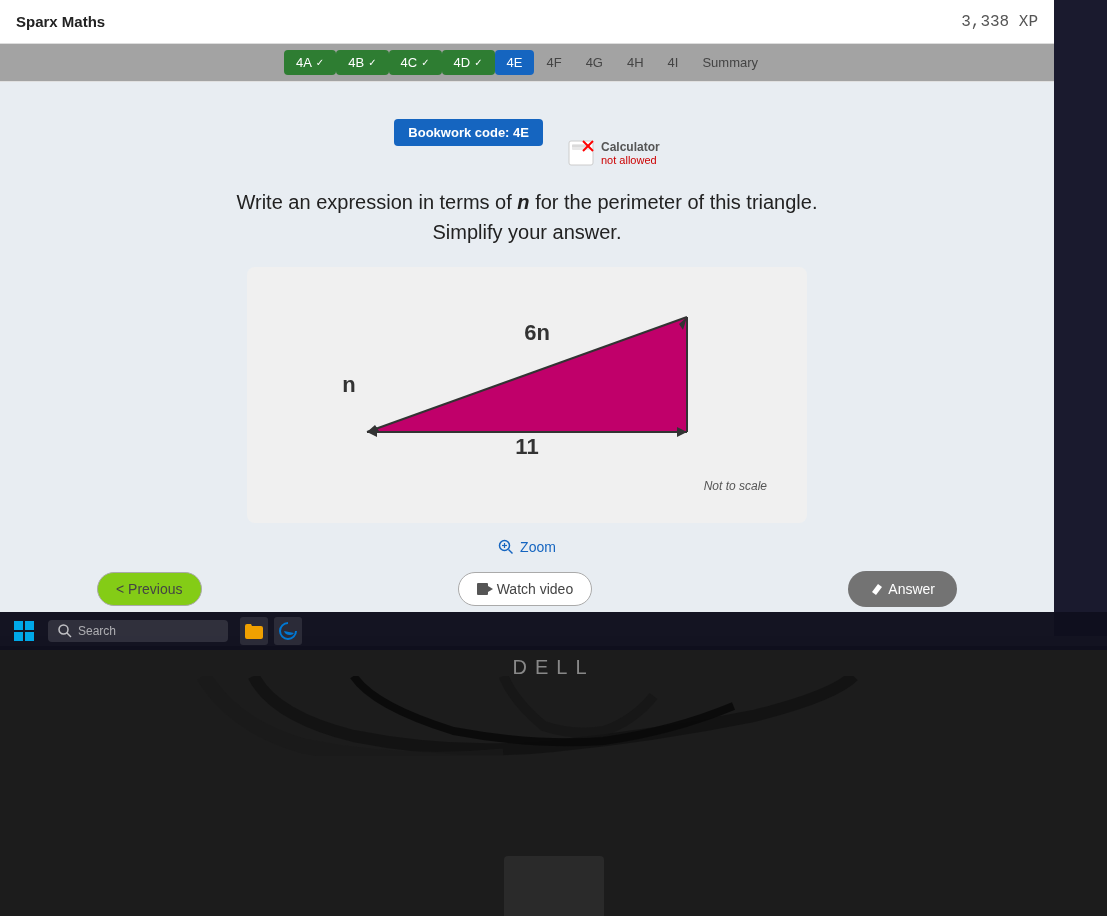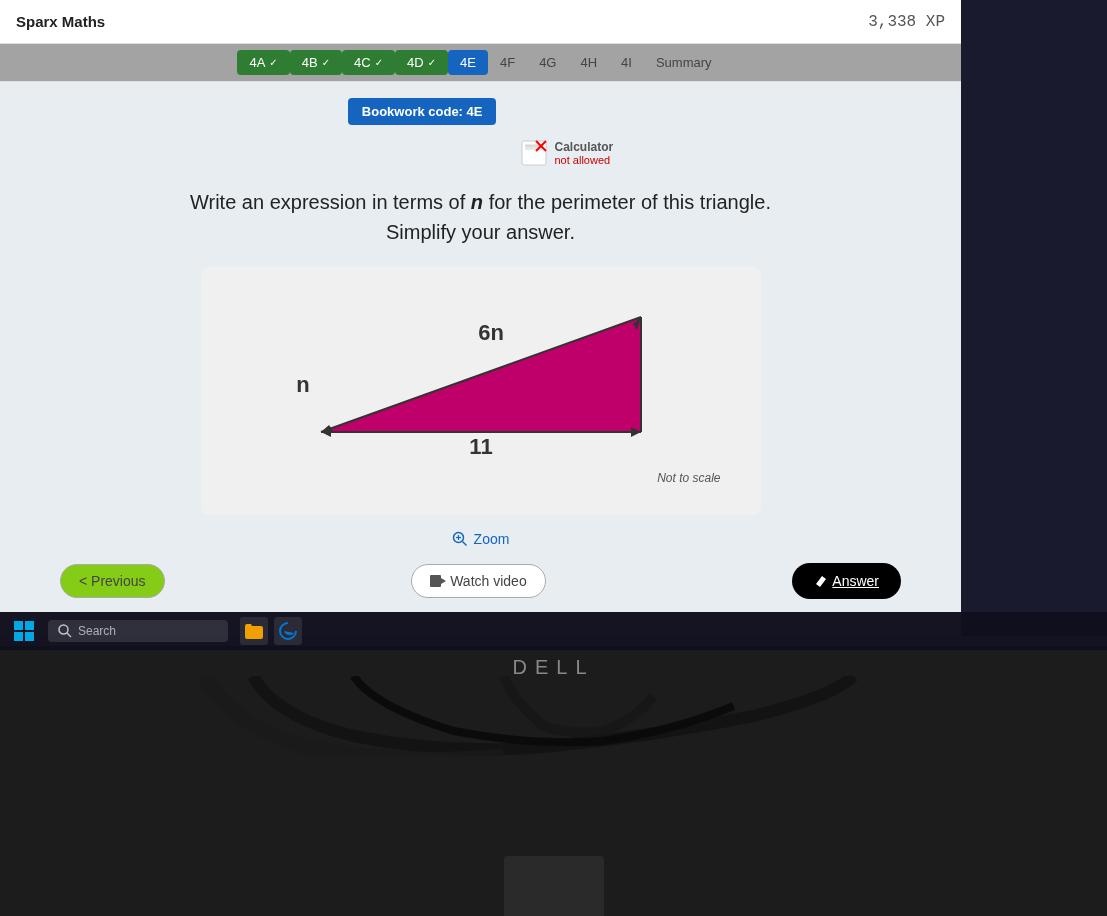--- a/index.html
+++ b/index.html
@@ -10,21 +10,21 @@
       font-family: Arial, sans-serif;
       background: #1a1a2e;
       position: relative;
     }
 
     
     .screen {
       position: absolute;
       top: 0;
       left: 0;
-      width: 961px;
+      width: 1054px;
       height: 645px;
       background: #c8d4e0;
       display: flex;
       flex-direction: column;
     }
 
     
     .top-bar {
       background: #ffffff;
       padding: 8px 16px;
@@ -90,21 +90,21 @@
       background: #e8edf2;
       display: flex;
       flex-direction: column;
       align-items: center;
       padding: 16px 40px;
     }
 
     
     .bookwork-bar {
       display: flex;
-      align-items: flex-start;
+      align-items: center;
       gap: 24px;
       margin-bottom: 20px;
     }
 
     .bookwork-code {
       background: #1565c0;
       color: white;
       padding: 6px 14px;
       border-radius: 4px;
       font-size: 13px;
@@ -150,21 +150,21 @@
     .triangle-svg {
       width: 440px;
       height: 180px;
     }
 
     .not-to-scale {
       align-self: flex-end;
       font-size: 12px;
       color: #555;
       font-style: italic;
-      margin-top: 4px;
+      margin-top: 12px;
     }
 
     
     .zoom-row {
       display: flex;
       align-items: center;
       gap: 6px;
       font-size: 14px;
       color: #1565c0;
       cursor: pointer;
@@ -201,31 +201,30 @@
       padding: 8px 18px;
       font-size: 14px;
       color: #444;
       cursor: pointer;
       display: flex;
       align-items: center;
       gap: 6px;
     }
 
     .btn-answer {
-      background: #000000;
+      background: #737373;
       color: white;
       border: none;
       border-radius: 20px;
       padding: 10px 22px;
       font-size: 14px;
       cursor: pointer;
       display: flex;
       align-items: center;
       gap: 6px;
-      text-decoration: underline;
     }
 
     
     .taskbar {
       position: absolute;
       bottom: 270px;
       left: 0;
       width: 1107px;
       height: 40px;
       background: rgba(20, 20, 40, 0.95);

